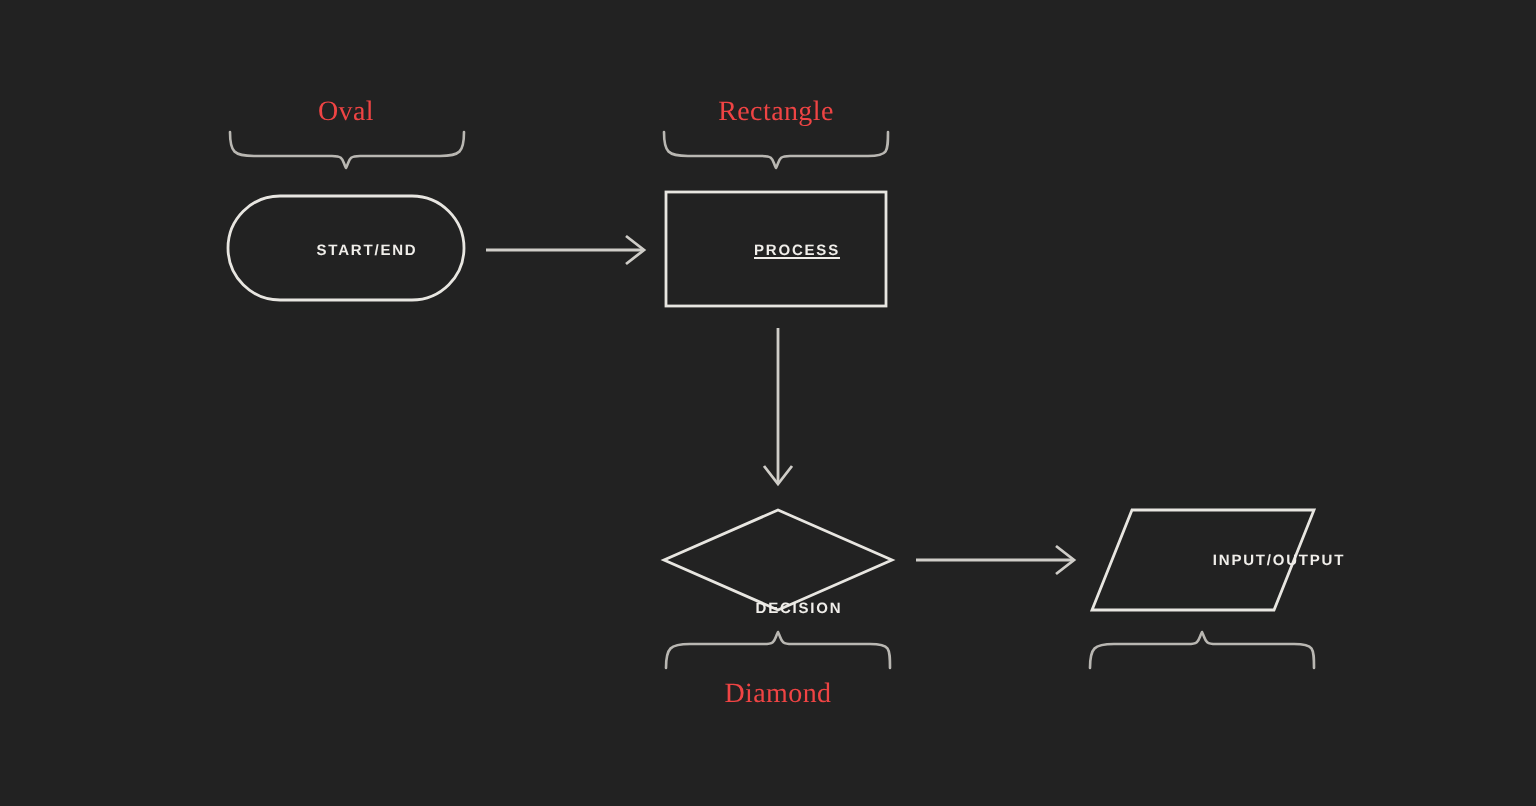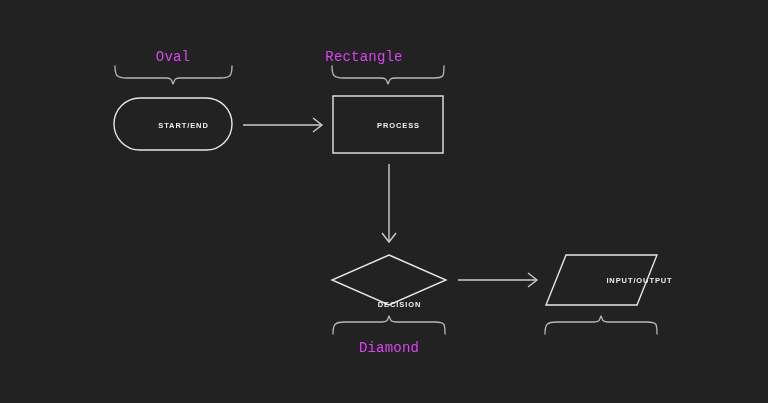--- a/index.html
+++ b/index.html
@@ -62,22 +62,22 @@
     font-weight: bold;
     letter-spacing: 0.9px;
     text-transform: uppercase;
     white-space: nowrap;
     transform: translate(-50%, -50%);
     user-select: none;
     padding-left: 21px;
   }
   .caption-text {
     position: absolute;
-    color: #d946ef;
-    font-family: Liberation Mono, monospace;
+    color: #ef4444;
+    font-family: Liberation Serif, serif;
     font-size: 14px;
     font-weight: 300;
     letter-spacing: 0.2px;
     white-space: nowrap;
     transform: translate(-50%, -50%);
     user-select: none;
   }
 </style>
 </head>
 <body>
@@ -154,26 +154,26 @@
 
     <g>
       <line class="connector-line" x1="458" y1="280" x2="537" y2="280"></line>
       <polyline class="connector-head" points="528,273 537,280 528,287"></polyline>
     </g>
 
   </svg>
 
   <div class="shape-text" style="left:173px; top:125px;">START/END</div>
 
-  <div class="shape-text" style="left:388px; top:125px;">PROCESS</div>
+  <div class="shape-text" style="left:388px; top:125px;text-decoration:underline;">PROCESS</div>
 
   <div class="shape-text" style="left:389px; top:280px;margin-top:24px;">DECISION</div>
 
   <div class="shape-text" style="left:629px; top:280px;">INPUT/OUTPUT</div>
 
   <div class="caption-text" style="left:173px; top:57px;">Oval</div>
 
-  <div class="caption-text" style="left:364px; top:57px;">Rectangle</div>
+  <div class="caption-text" style="left:388px; top:57px;">Rectangle</div>
 
   <div class="caption-text" style="left:389px; top:348px;">Diamond</div>
 
 
 </div>
 
 </body></html>

